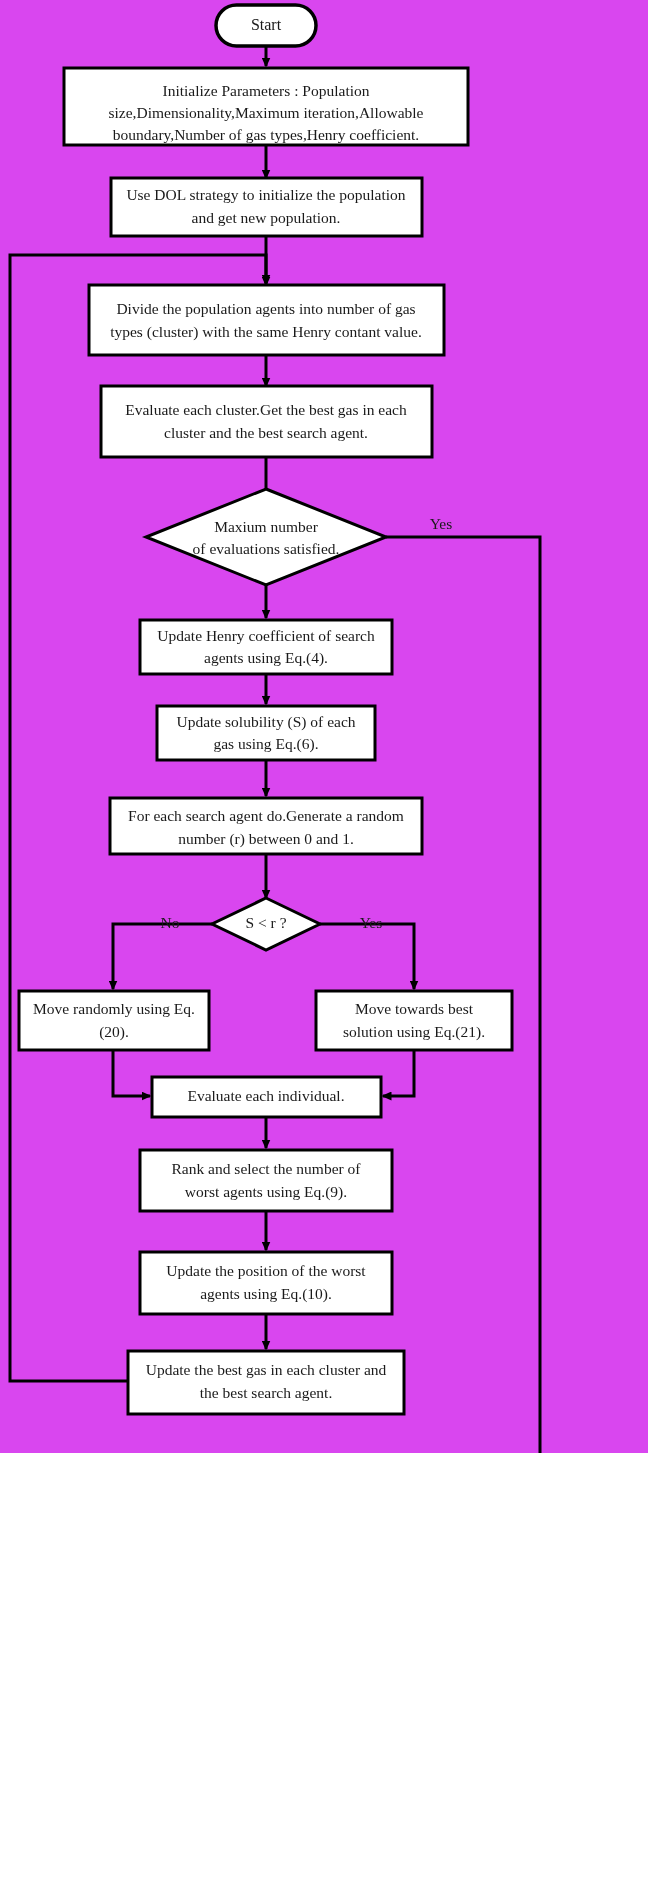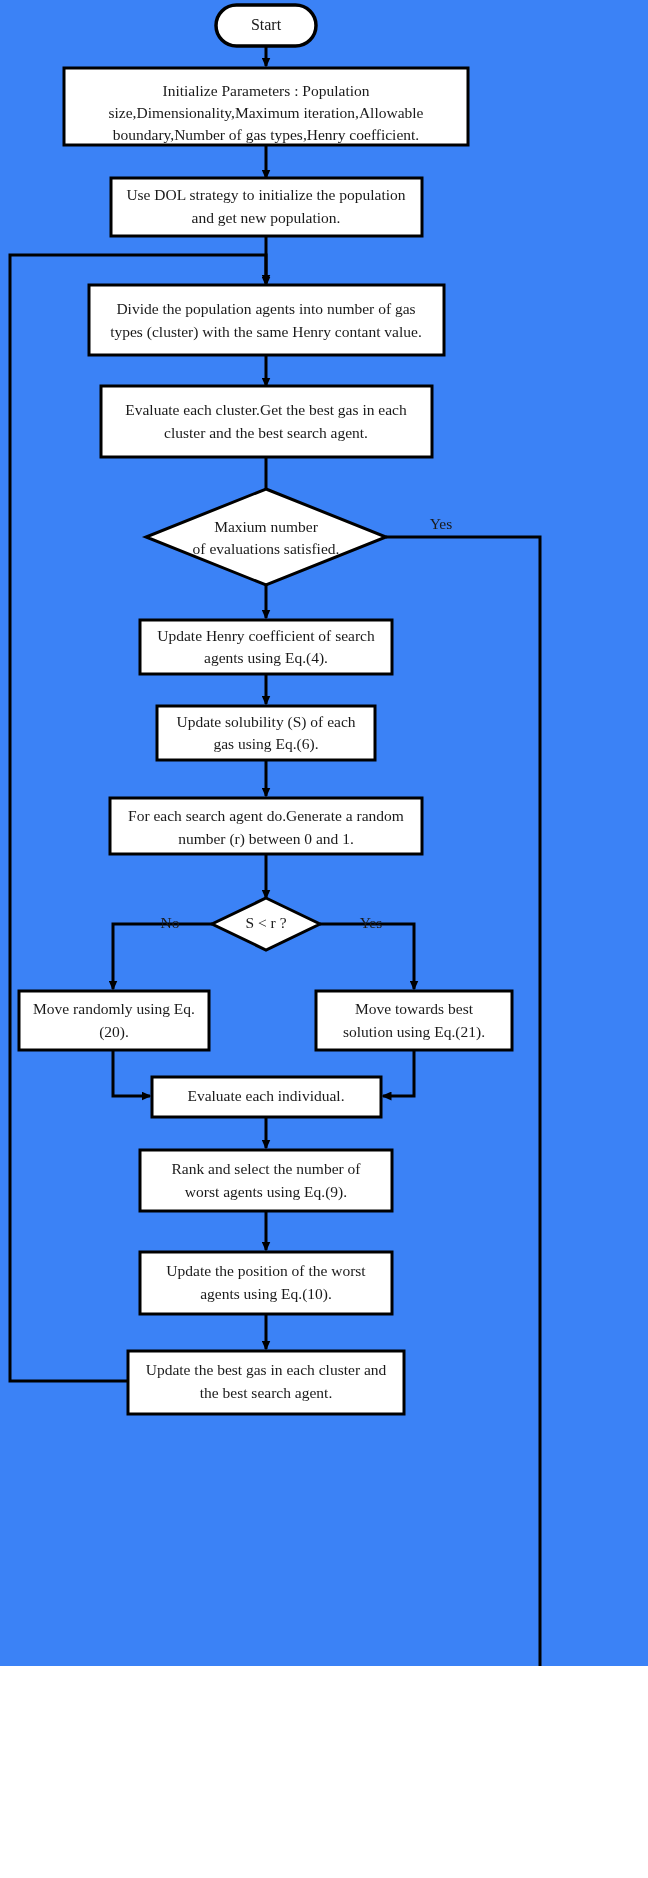--- a/index.html
+++ b/index.html
@@ -3,22 +3,22 @@
 <meta charset="utf-8">
 <style>
   html, body {
     margin: 0;
     padding: 0;
     background: #ffffff;
   }
   #flowchart-root {
     position: relative;
     width: 648px;
-    height: 1666px;
-    background: #3b82f6;
+    height: 1453px;
+    background: #d946ef;
     font-family: "Liberation Serif", "DejaVu Serif", serif;
     overflow: hidden;
   }
   svg.chart-canvas {
     position: absolute;
     top: 0; left: 0;
     width: 648px;
     height: 1878px;
     display: block;
   }

